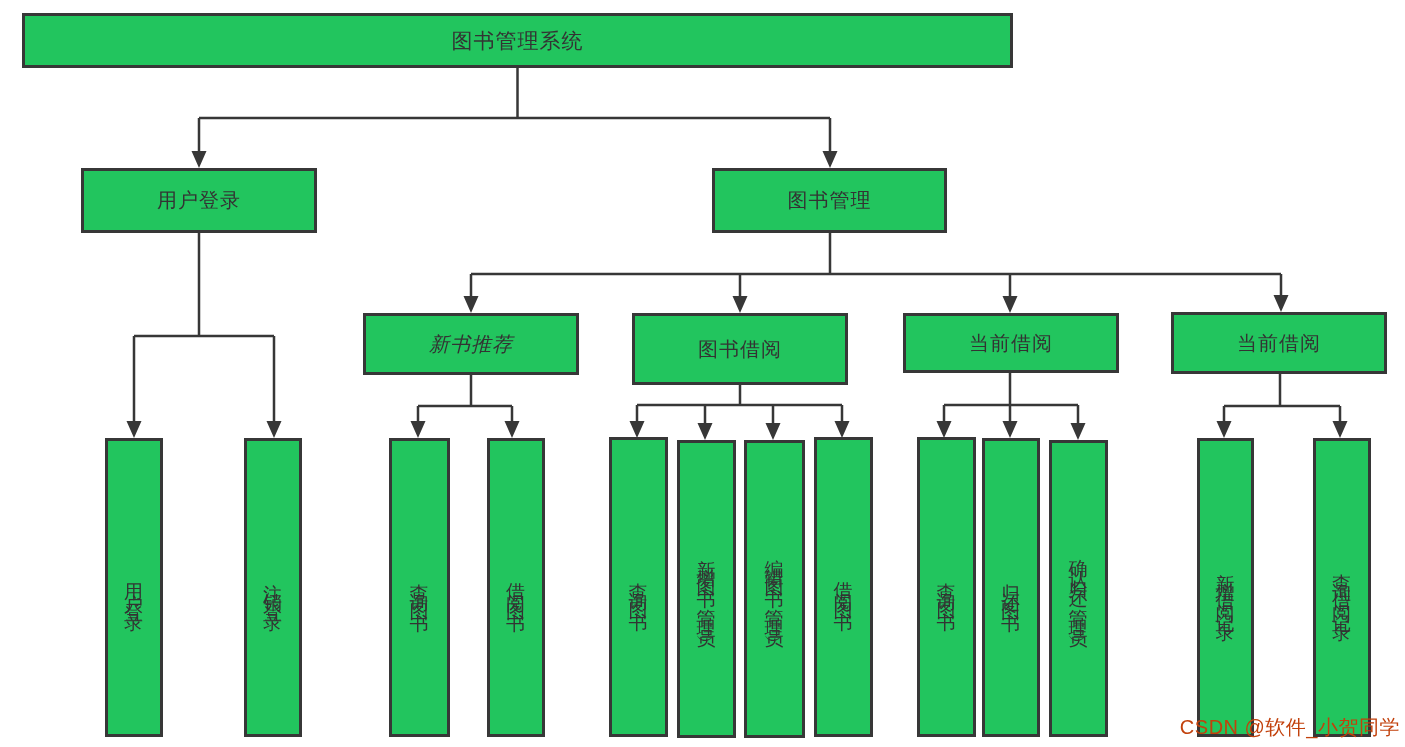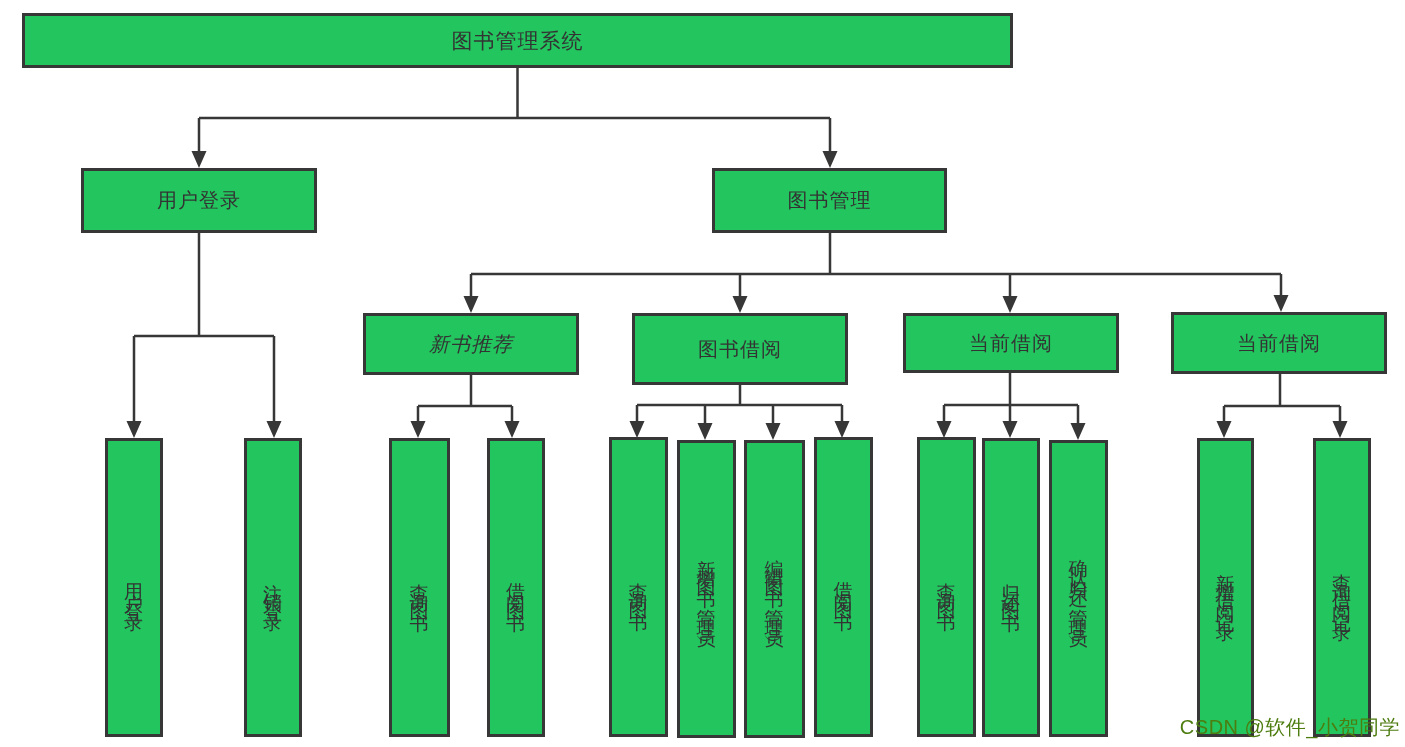--- a/index.html
+++ b/index.html
@@ -30,21 +30,21 @@
     font-size:19px;
     line-height:1;
     letter-spacing:10px;
     white-space:nowrap;
   }
   .watermark{
     position:absolute;
     right:5px;
     bottom:6px;
     font-size:20px;
-    color:#4d7c0f;
+    color:#c2410c;
     letter-spacing:0.5px;
     pointer-events:none;
   }
 </style>
 </head>
 <body>
 
 <div id="canvas">
 
   <svg id="wires" viewBox="0 0 1405 747" xmlns="http://www.w3.org/2000/svg" aria-hidden="true">

